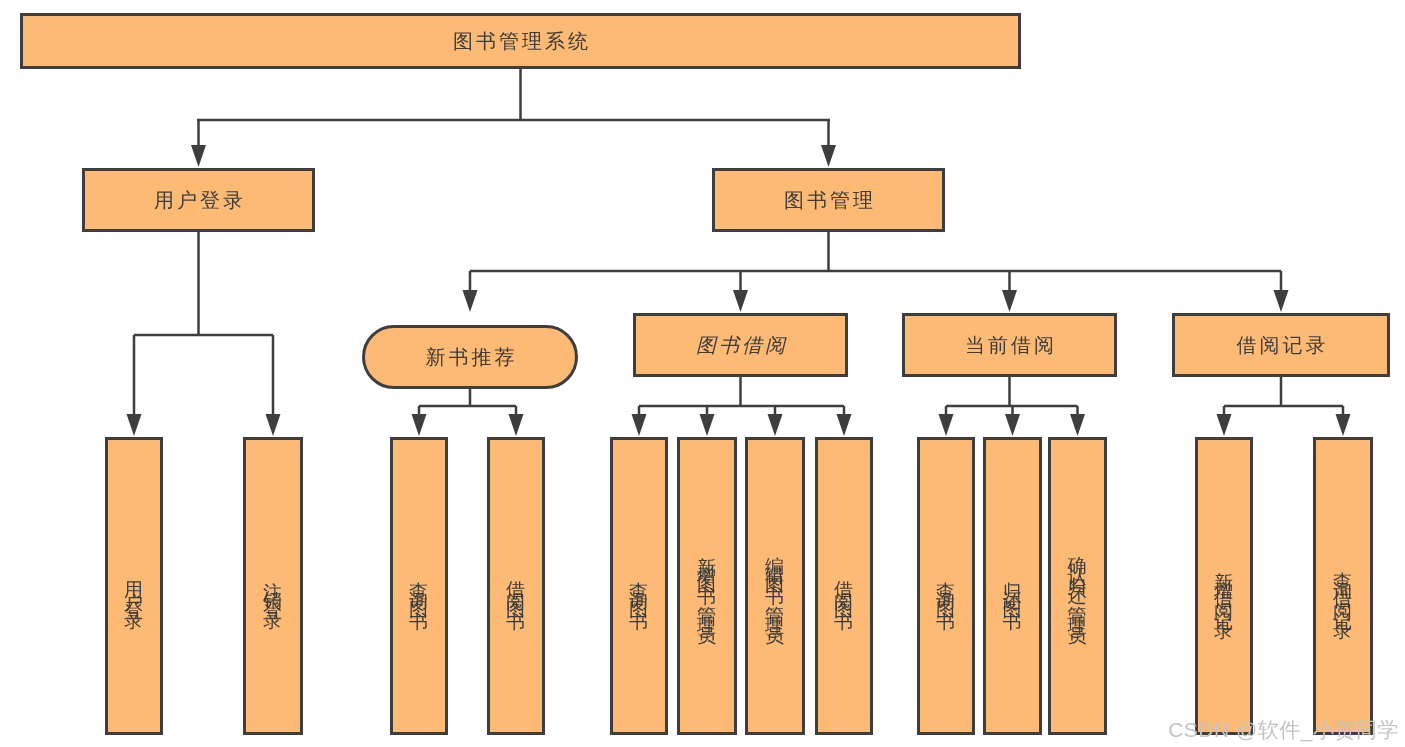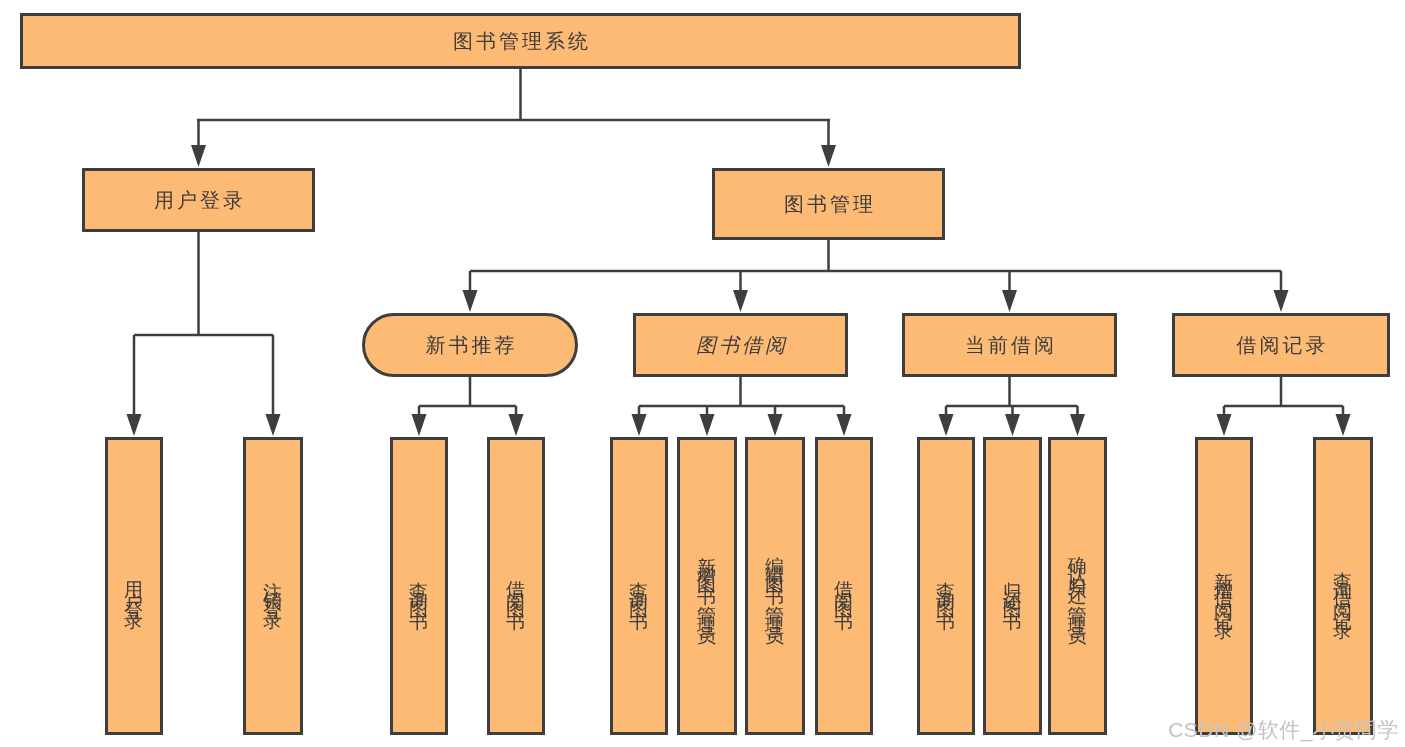--- a/index.html
+++ b/index.html
@@ -61,25 +61,25 @@
     </g>
   </svg>
 
   <div class="box" style="left:20px; top:13px; width:1001px; height:56px;">
     <span class="hlabel">图书管理系统</span>
   </div>
 
   <div class="box" style="left:82px; top:168px; width:233px; height:64px;">
     <span class="hlabel">用户登录</span>
   </div>
-  <div class="box" style="left:712px; top:168px; width:233px; height:72px;">
+  <div class="box" style="left:712px; top:168px; width:233px; height:64px;">
     <span class="hlabel">图书管理</span>
   </div>
 
-  <div class="box" style="left:362px; top:313px; width:216px; height:64px;border-radius:32px;">
+  <div class="box" style="left:362px; top:325px; width:216px; height:64px;border-radius:32px;">
     <span class="hlabel">新书推荐</span>
   </div>
   <div class="box" style="left:633px; top:313px; width:215px; height:64px;font-style:italic;">
     <span class="hlabel">图书借阅</span>
   </div>
   <div class="box" style="left:902px; top:313px; width:215px; height:64px;">
     <span class="hlabel">当前借阅</span>
   </div>
   <div class="box" style="left:1172px; top:313px; width:218px; height:64px;">
     <span class="hlabel">借阅记录</span>

